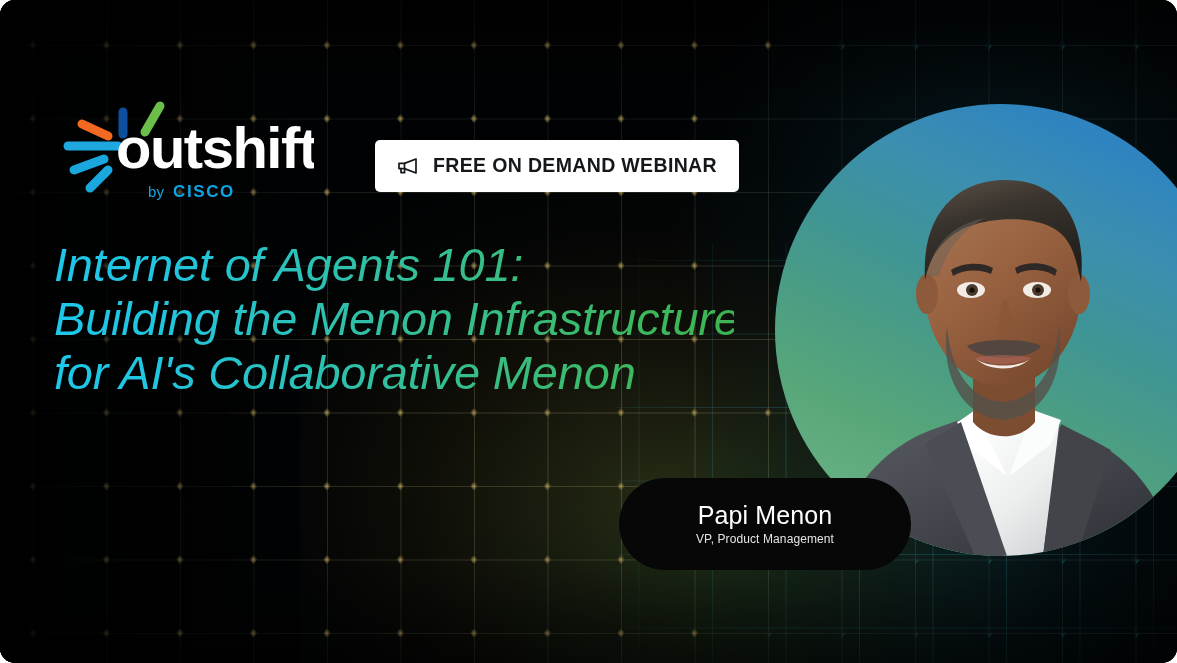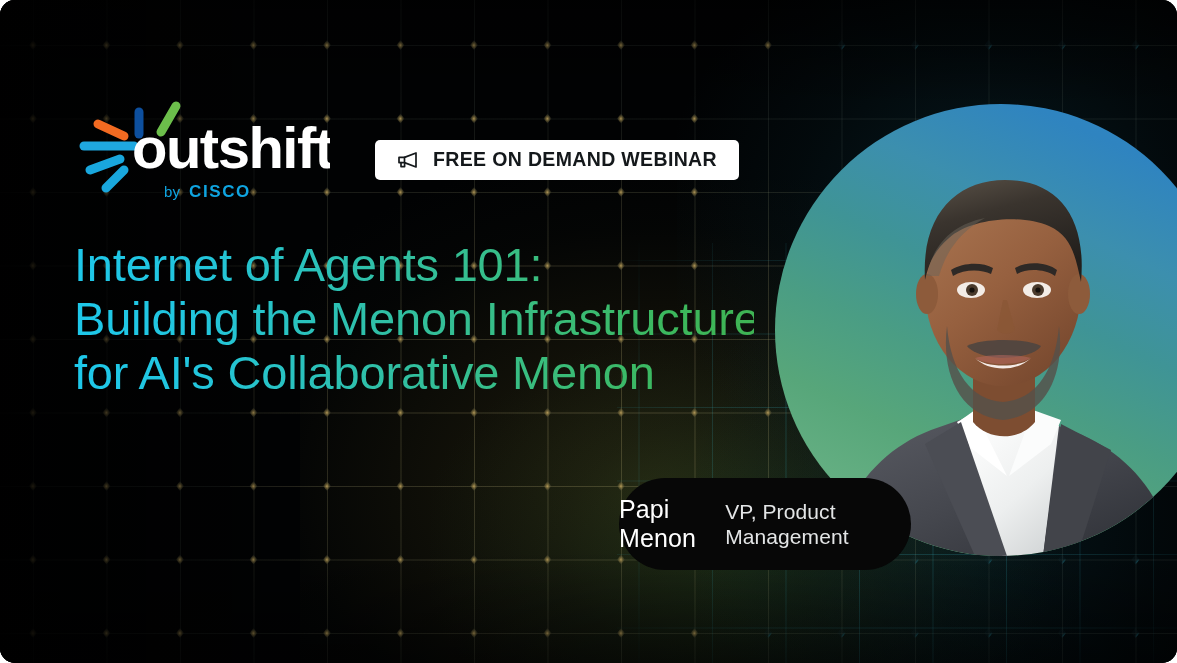--- a/index.html
+++ b/index.html
@@ -165,33 +165,33 @@
         #57a67a 72%,
         #66b083 86%,
         #74b892 100%);
   }
   .portrait-photo { position: absolute; inset: 0; }
   .portrait-photo svg { display: block; width: 100%; height: 100%; }
 
   
   .logo {
     position: absolute;
-    left: 76px;
+    left: 60px;
     top: 96px;
     width: 254px;
     height: 108px;
   }
   .logo svg { display: block; width: 100%; height: 100%; }
 
   
   .badge {
     position: absolute;
     left: 375px;
     top: 140px;
-    height: 40px;
+    height: 52px;
     padding: 0 22px 0 20px;
     background: #ffffff;
     border-radius: 5px;
     display: flex;
     align-items: center;
     gap: 14px;
   }
   .badge-icon { width: 24px; height: 20px; flex: 0 0 auto; display: block; }
   .badge-icon svg { display: block; width: 100%; height: 100%; }
   .badge-label {
@@ -199,23 +199,24 @@
     font-weight: bold;
     letter-spacing: 0.35px;
     color: #14181b;
     white-space: nowrap;
     line-height: 1;
   }
 
   
   .headline {
     position: absolute;
-    left: 74px;
+    left: 54px;
     top: 238px;
     width: 720px;
+    font-style: italic;
   }
   .headline-line {
     font-size: 47px;
     font-weight: 300;
     line-height: 54px;
     letter-spacing: -0.2px;
     white-space: nowrap;
     background-image: linear-gradient(to right, #1ec8ea 0%, #22c5dd 18%, #2fc0a8 44%, #39bd7e 68%, #3cb85c 88%, #3fb354 100%);
     background-size: 680px 100%;
     background-repeat: no-repeat;
@@ -228,34 +229,34 @@
   
   .speaker-pill {
     position: absolute;
     left: 619px;
     top: 478px;
     width: 292px;
     height: 92px;
     background: #070707;
     border-radius: 46px;
     display: flex;
-    flex-direction: row;
+    flex-direction: column;
     align-items: center;
     justify-content: center;
     gap: 2px;
   }
   .speaker-name {
     font-size: 25px;
     font-weight: normal;
     color: #ffffff;
     letter-spacing: 0.1px;
     line-height: 1.15;
   }
   .speaker-role {
-    font-size: 21px;
+    font-size: 12px;
     font-weight: 300;
     color: #e3e5e6;
     letter-spacing: 0.1px;
     line-height: 1.2;
   }
 </style>
 </head>
 <body>
 
 <div id="banner">

